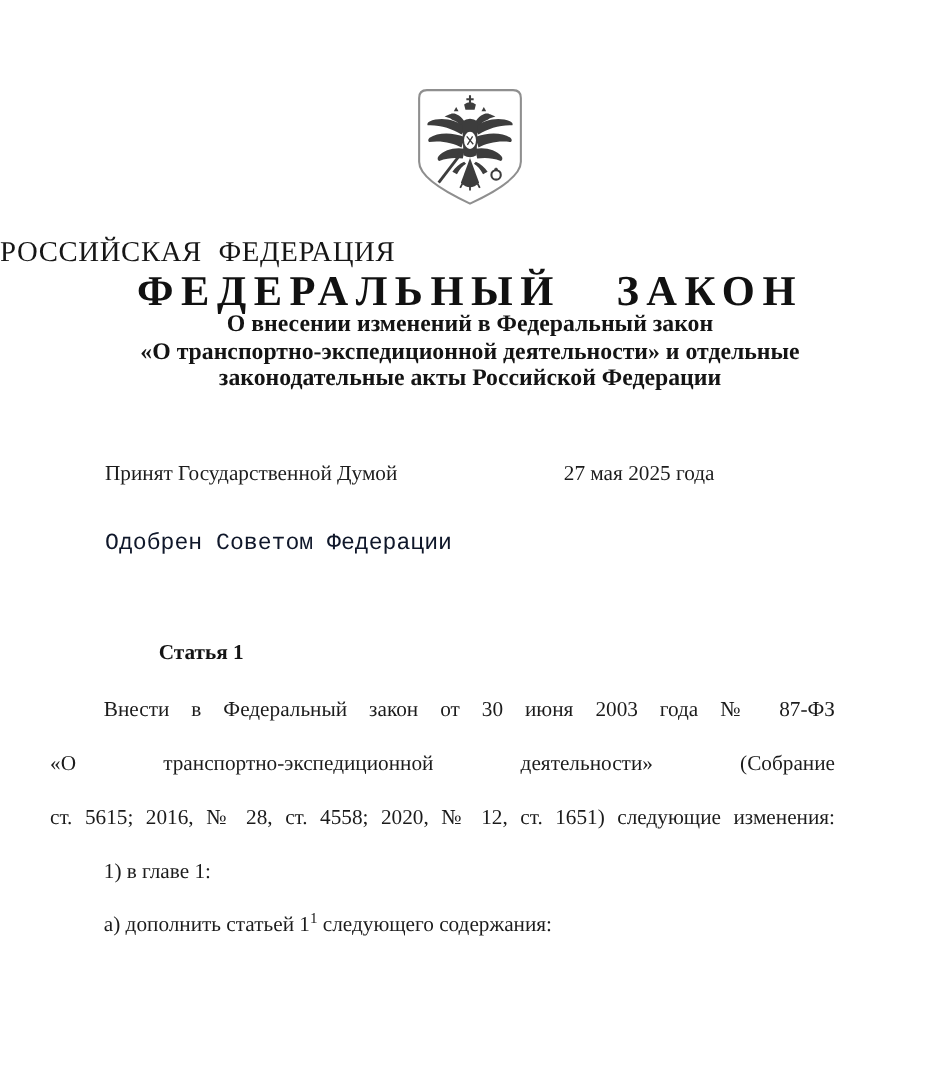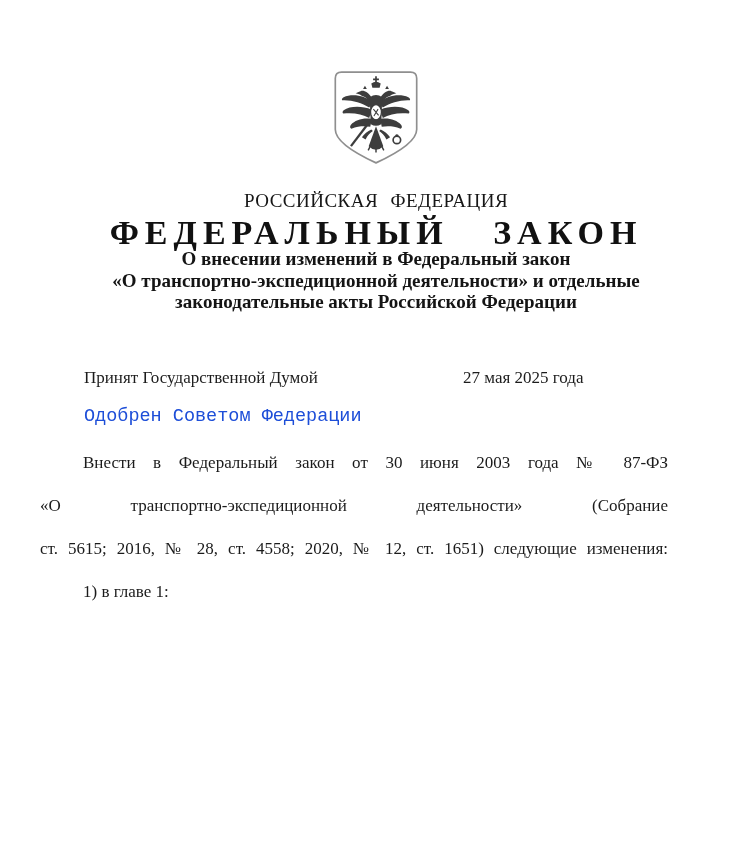--- a/index.html
+++ b/index.html
@@ -12,22 +12,21 @@
     overflow: hidden;
     color: #1c1c1c;
     font-family: "Liberation Serif", "DejaVu Serif", serif;
   }
   .emblem-wrap {
     width: 88px;
     margin: 70px auto 0 auto;
   }
   .country-line {
     margin-top: 20px;
-    text-align: center;
-    font-size: 19px;
+    font-size: 23px;
     line-height: 22px;
     letter-spacing: 0.5px;
     word-spacing: 7px;
     color: #161616;
   }
   .doctype-line {
     margin-top: 6px;
     text-align: center;
     font-size: 34px;
     line-height: 30px;
@@ -40,27 +39,27 @@
     text-align: center;
     font-weight: 700;
     font-size: 19px;
     line-height: 21.5px;
     color: #141414;
   }
   .adoption {
     margin: 54px 84px 0 84px;
     font-size: 17px;
   }
-  .adoption-row { display: flex; align-items: flex-start; line-height: 21px; gap: 12px; }
+  .adoption-row { display: flex; align-items: flex-start; line-height: 21px; }
   .adoption-row .label-col { width: 367px; flex: 0 0 auto; }
   .adoption-row.mono {
-    margin-top: 18px;
+    margin-top: 35px;
     font-family: "Liberation Mono", "DejaVu Sans Mono", monospace;
     font-size: 18.5px;
-    color: #1d4ed8;
+    color: #0f172a;
   }
   .adoption-row.mono .label-col { width: 363px; }
   .article-heading {
     margin: 66px 84px 0 84px;
     padding-left: 43px;
     font-weight: 700;
     font-size: 17px;
     line-height: 21px;
     color: #141414;
   }
@@ -117,21 +116,25 @@
   <div class="adoption">
     <div class="adoption-row">
       <span class="label-col">Принят Государственной Думой</span>
       <span>27 мая 2025 года</span>
     </div>
     <div class="adoption-row mono">
       <span class="label-col">Одобрен Советом Федерации</span>
     </div>
   </div>
 
+  <div class="article-heading">Статья 1</div>
 
   <div class="body-block">
     <div class="bline stretch indent">Внести в Федеральный закон от 30 июня 2003 года № 87-ФЗ</div>
     <div class="bline stretch">«О транспортно-экспедиционной деятельности» (Собрание</div>
     <div class="bline stretch">ст. 5615; 2016, № 28, ст. 4558; 2020, № 12, ст. 1651) следующие изменения:</div>
     <div class="bline indent">1) в главе 1:</div>
+    <div class="bline indent">
+      <span>а) дополнить статьей 1</span><sup class="fnote">1</sup><span> следующего содержания:</span>
+    </div>
   </div>
 
 </div>
 
 </body></html>

